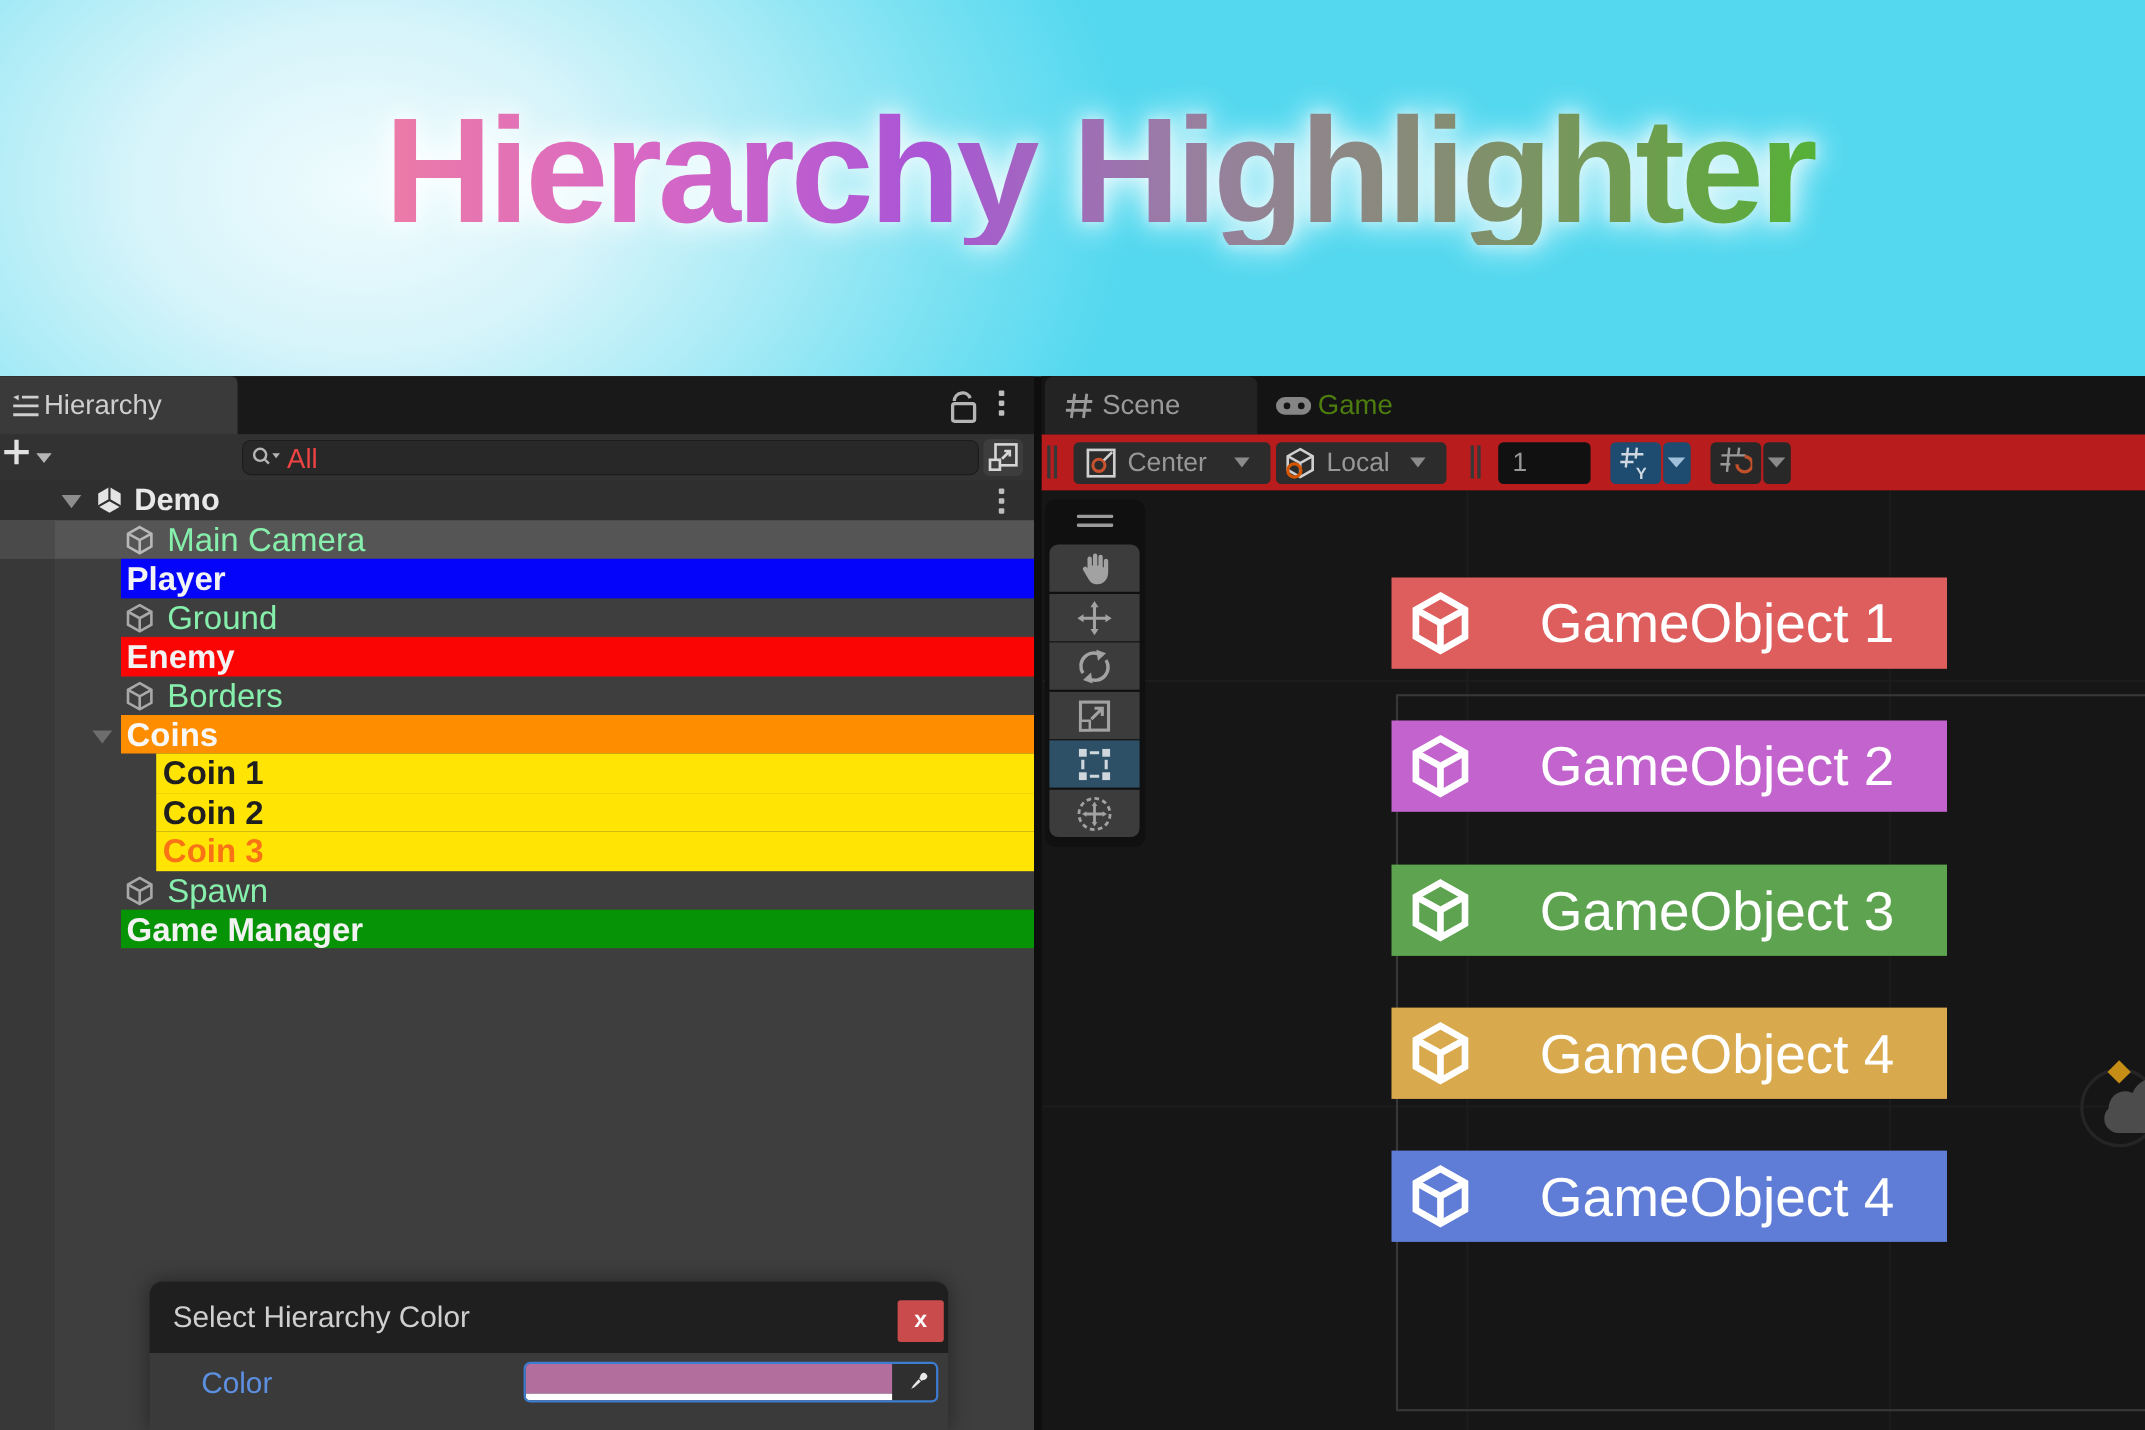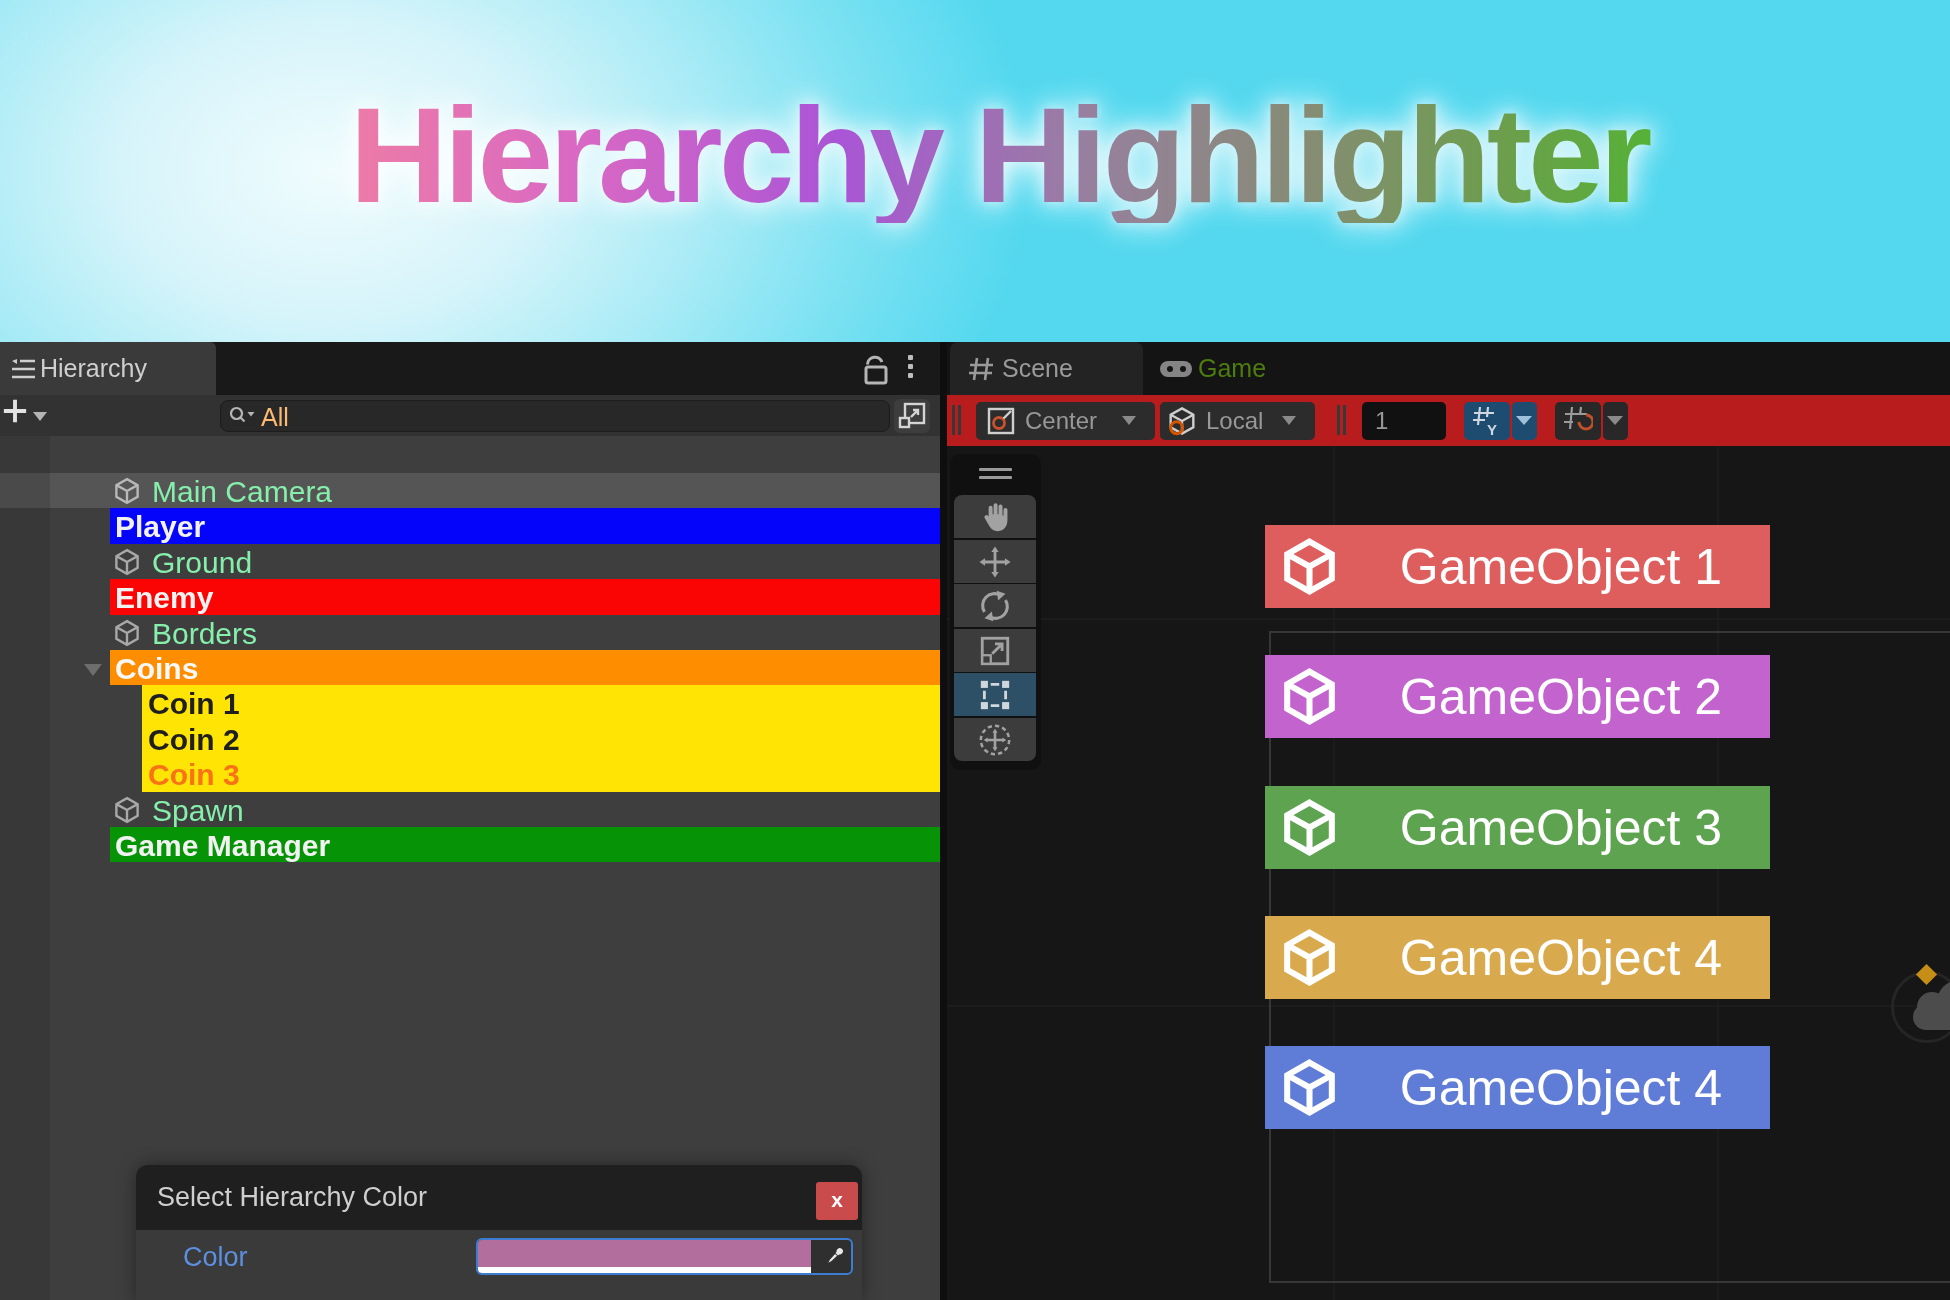--- a/index.html
+++ b/index.html
@@ -21,21 +21,21 @@
  color:#cfcfcf;font-size:25px;line-height:53px;padding-left:40px;}
 .hlisticon{position:absolute;left:10px;top:16px;}
 .hlock{position:absolute;left:864px;top:7px;}
 .kebab{position:absolute;width:5px;}
 .kebab i{display:block;width:5px;height:5px;border-radius:1px;background:#bdbdbd;margin-bottom:4px;}
 .htoolbar{position:absolute;left:0;top:53px;width:100%;height:41px;background:#323232;}
 .hplus{position:absolute;left:2px;top:3px;width:26px;height:26px;color:#e8e8e8;}
 .caret{width:0;height:0;border-left:7px solid transparent;border-right:7px solid transparent;border-top:9px solid #b5b5b5;}
 .hcaret{position:absolute;left:33px;top:17px;}
 .searchbox{position:absolute;left:220px;top:5px;width:670px;height:32px;background:#282828;border-radius:8px;border:1px solid #1c1c1c;}
-.searchbox .all{position:absolute;left:40px;top:2px;font-size:25px;color:#fdba74;}
+.searchbox .all{position:absolute;left:40px;top:2px;font-size:25px;color:#ef4444;}
 .maxbtn{position:absolute;left:894px;top:4px;width:36px;height:34px;background:#3d3d3d;border-radius:6px;}
 
 .tree{position:absolute;left:0;top:94px;width:100%;height:864px;}
 .gutter{position:absolute;left:0;top:0;width:50px;height:864px;background:#383838;}
 .row{position:absolute;left:0;width:940px;height:35.4px;}
 .rowlabel{position:absolute;font-size:30px;color:#86efac;top:2px;line-height:34px;}
 .bold{font-weight:bold;}
 .band{position:absolute;top:0;height:35.4px;}
 .cubeicon{position:absolute;top:3px;}
 
@@ -121,20 +121,35 @@
               <rect x="7" y="2" width="19" height="19"></rect>
               <path d="M13 15 L20 8 M20 13 V8 H15"></path>
               <rect x="2" y="16" width="9" height="9" fill="#3d3d3d"></rect>
             </g>
           </svg>
         </div>
       </div>
       <div class="tree">
         <div class="gutter"></div>
 
+        <div class="row" style="top:0;height:37px;background:#2f2f2f;">
+          <div class="caret" style="position:absolute;left:56px;top:14px;border-top-color:#8d8d8d;border-left-width:9px;border-right-width:9px;border-top-width:12px;"></div>
+          <svg width="25" height="25" viewBox="0 0 24 24" style="position:absolute;left:87px;top:6px;">
+            <path fill="#e4e4e4" d="M12 0.8 L21.8 6.4 V17.6 L12 23.2 L2.2 17.6 V6.4 Z"></path>
+            <g stroke="#2f2f2f" stroke-width="1.9" fill="none">
+              <path d="M12 12 L12 0.8 M12 12 L2.2 17.6 M12 12 L21.8 17.6"></path>
+            </g>
+          </svg>
+          <span class="rowlabel bold" style="left:122px;color:#e8e8e8;font-size:28px;">Demo</span>
+          <div class="kebab" style="left:908px;top:8px;">
+              <i></i>
+              <i></i>
+              <i></i>
+            </div>
+        </div>
 
         <div class="row" style="top:37px;background:#555555;">
           <div style="position:absolute;left:0;top:0;width:50px;height:35.4px;background:#4a4a4a;"></div>
           <svg class="cubeicon" width="30" height="30" viewBox="0 0 24 24" style="left:112px;">
               <g stroke="#b8b8b8" stroke-width="1.9" fill="none">
                 <path d="M12 2.5 L20.5 7.3 V16.7 L12 21.5 L3.5 16.7 V7.3 Z"></path>
                 <path d="M3.5 7.3 L12 12 L20.5 7.3 M12 12 V21.5"></path>
               </g>
             </svg>
           <span class="rowlabel" style="left:152px;">Main Camera</span>

